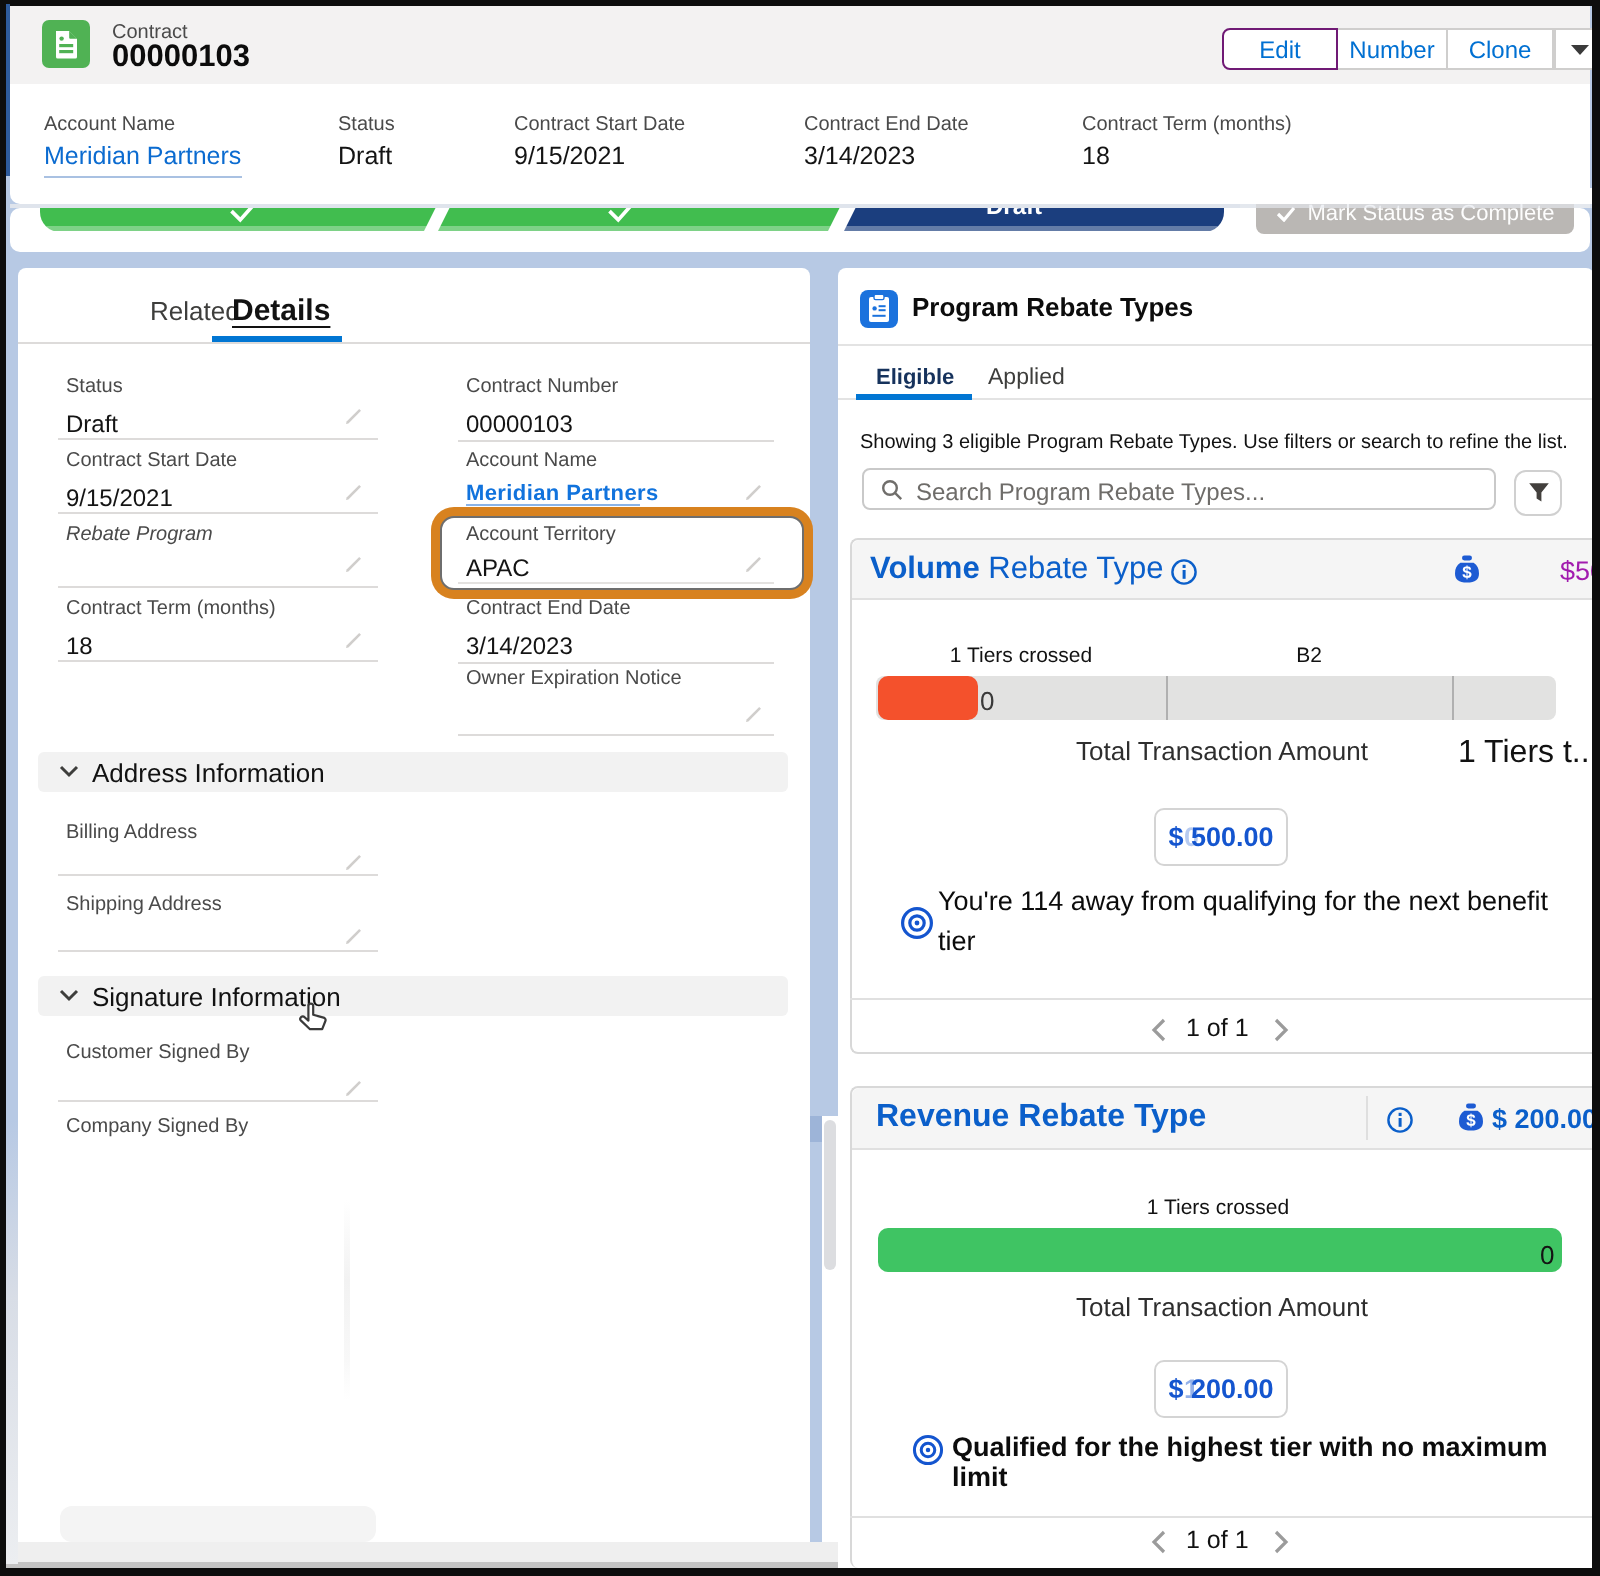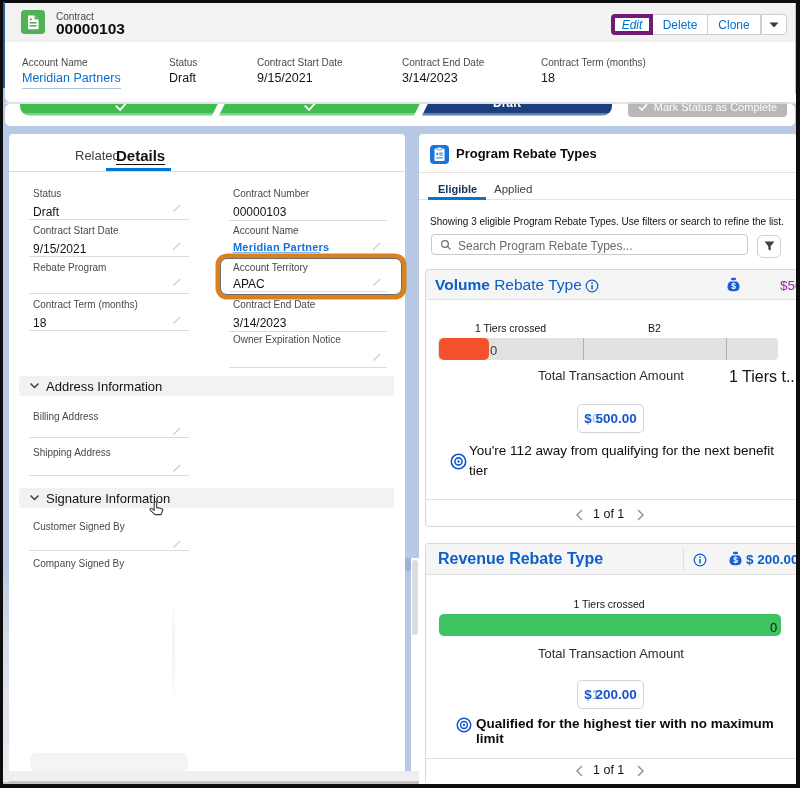--- a/index.html
+++ b/index.html
@@ -26,22 +26,22 @@
     <path d="M13.6 5.5 l3.9 3.9 h-3.4 a0.5 0.5 0 0 1 -0.5 -0.5 Z" fill="#50b254"></path>
     <circle cx="9.8" cy="9.3" r="1.1" fill="#50b254"></circle>
     <rect x="8.6" y="12" width="7" height="1.6" fill="#50b254"></rect>
     <rect x="8.6" y="15" width="7" height="1.6" fill="#50b254"></rect>
   </svg>
 </div>
 <div class="abs" style="left:56px; top:11px; font-size:10px; color:#4a4a4a;">Contract</div>
 <div class="abs" style="left:56px; top:19.5px; font-size:15.5px; font-weight:bold; color:#0c0c0c;">00000103</div>
 
 <div class="abs" style="left:611px; top:14px; height:21px; display:flex;">
-  <div style="width:42px; background:#fff; border:4px solid #701a75; border-radius:4px 0 0 4px; color:#0070d2; font-size:12px; display:flex; align-items:center; justify-content:center;font-style:italic;">Edit</div>
-  <div style="width:55px; background:#fff; border:1px solid #cfcecd; border-left:none; color:#0070d2; font-size:12px; display:flex; align-items:center; justify-content:center;">Delete</div>
+  <div style="width:58px; background:#fff; border:1px solid #701a75; border-radius:4px 0 0 4px; color:#0070d2; font-size:12px; display:flex; align-items:center; justify-content:center;">Edit</div>
+  <div style="width:55px; background:#fff; border:1px solid #cfcecd; border-left:none; color:#0070d2; font-size:12px; display:flex; align-items:center; justify-content:center;">Number</div>
   <div style="width:53px; background:#fff; border:1px solid #cfcecd; border-left:none; color:#0070d2; font-size:12px; display:flex; align-items:center; justify-content:center;">Clone</div>
   <div style="width:26px; background:#fff; border:1px solid #cfcecd; border-left:1px solid #cfcecd; border-radius:0 4px 4px 0; display:flex; align-items:center; justify-content:center;">
     <svg width="10" height="6" viewBox="0 0 10 6">
         <path d="M0.5 0.5 h9 l-4.5 5 Z" fill="#3a3a3a"></path>
       </svg>
   </div>
 </div>
 
 <div class="abs" style="left:22px; top:56.5px; font-size:10px; color:#4a4a4a;">Account Name</div>
 <div class="abs" style="left:22px; top:71px; font-size:12.5px; color:#0b6bd0; border-bottom:1.5px solid #a9c1e2; padding-bottom:3px;">Meridian Partners</div>
@@ -117,21 +117,21 @@
 <div class="abs lbl" style="left:233px; top:225px;">Account Name</div>
 <div class="abs" style="left:233px; top:240.5px; font-size:11px; font-weight:bold; letter-spacing:0.2px; color:#1173dd;">Meridian Partners</div>
 <div class="abs" style="left:233px; top:251.5px; width:87px; height:1.5px; background:#8ab4e8;"></div>
 <div class="pencil" style="left:371px; top:240px;">
     <svg width="12" height="12" viewBox="0 0 12 12">
       <path d="M2 10 l1.2-0.3 6.3-6.3 -0.9-0.9 -6.3 6.3 Z" fill="#d0cecc"></path>
     </svg>
   </div>
 <div class="abs" style="left:229px; top:256px; width:158px; height:1px; background:#dddbda;"></div>
 
-<div class="abs lbl" style="left:33px; top:262px;">Rebate Program</div>
+<div class="abs lbl" style="left:33px; top:262px;font-style:italic;">Rebate Program</div>
 <div class="pencil" style="left:171px; top:276px;">
     <svg width="12" height="12" viewBox="0 0 12 12">
       <path d="M2 10 l1.2-0.3 6.3-6.3 -0.9-0.9 -6.3 6.3 Z" fill="#d0cecc"></path>
     </svg>
   </div>
 <div class="abs" style="left:29px; top:293px; width:160px; height:1px; background:#dddbda;"></div>
 
 <div class="abs" style="left:220px; top:258px; width:182px; height:37px; border:1px solid #6e6e6e; border-radius:7px; box-shadow:0 0 0 4.5px #d8821f; background:#fff;"></div>
 <div class="abs lbl" style="left:233px; top:262px;">Account Territory</div>
 <div class="abs val" style="left:233px; top:276.5px;">APAC</div>
@@ -267,21 +267,21 @@
 
 <div class="abs" style="left:577px; top:404px; width:67px; height:29px; background:#fff; border:1px solid #d4d4d4; border-radius:5px;"></div>
 <div class="abs" style="left:577px; top:411px; width:67px; font-size:13.5px; font-weight:bold; color:#1455cf; text-align:center;">$ 500.00</div>
 <div class="abs" style="left:592px; top:411px; font-size:13.5px; font-weight:bold; color:#1455cf; opacity:0.30;">0</div>
 
 <svg class="abs" style="left:450px; top:453px;" width="17" height="17" viewBox="0 0 17 17">
     <circle cx="8.5" cy="8.5" r="7.2" stroke="#1455cf" stroke-width="1.6" fill="none"></circle>
     <circle cx="8.5" cy="8.5" r="3.6" stroke="#1455cf" stroke-width="1.6" fill="none"></circle>
     <circle cx="8.5" cy="8.5" r="1.2" fill="#1455cf"></circle>
   </svg>
-<div class="abs" style="left:469px; top:441px; width:312px; font-size:13.5px; color:#0c0c0c; line-height:20px;">You're 112 away from qualifying for the next benefit tier</div>
+<div class="abs" style="left:469px; top:441px; width:312px; font-size:13.5px; color:#0c0c0c; line-height:20px;">You're 114 away from qualifying for the next benefit tier</div>
 
 <div class="abs" style="left:425px; top:499px; width:372px; height:1px; background:#e0e0e0;"></div>
 <svg class="abs" style="left:575px; top:509px;" width="8" height="12" viewBox="0 0 8 12">
     <path d="M7 1 L2 6 L7 11" stroke="#9b9b9b" stroke-width="1.6" fill="none"></path>
   </svg>
 <div class="abs" style="left:593px; top:507px; font-size:12.5px; color:#121212;">1 of 1</div>
 <svg class="abs" style="left:637px; top:509px;" width="8" height="12" viewBox="0 0 8 12">
     <path d="M1 1 L6 6 L1 11" stroke="#9b9b9b" stroke-width="1.6" fill="none"></path>
   </svg>
 

